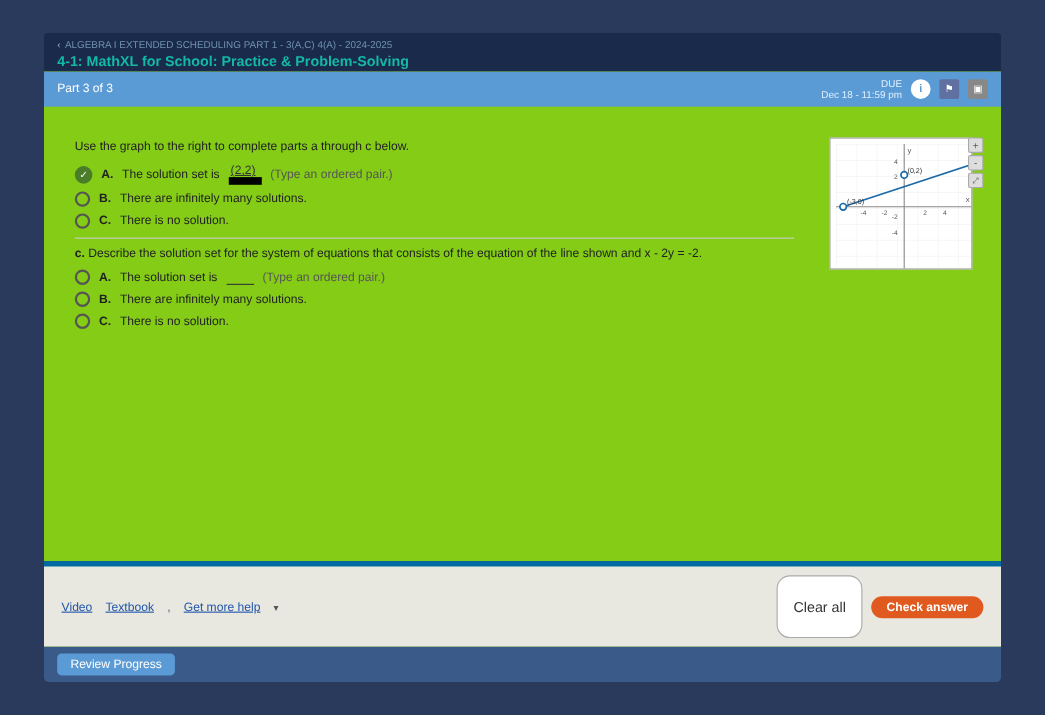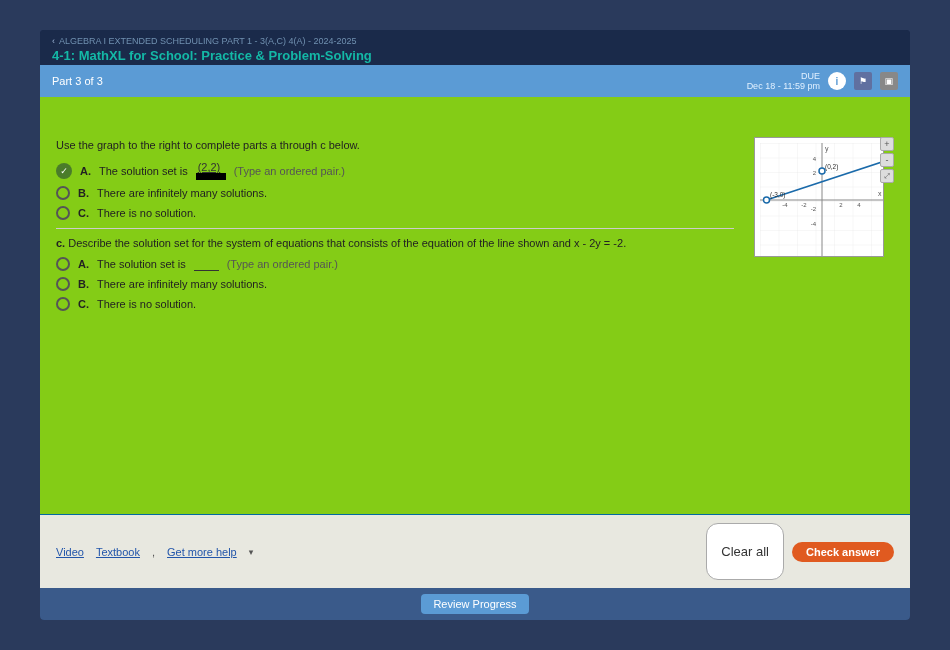--- a/index.html
+++ b/index.html
@@ -77,24 +77,23 @@
     }
     .icon-square {
       width: 18px; height: 18px;
       background: #6070a0;
       border-radius: 2px;
       display: flex; align-items: center; justify-content: center;
       font-size: 9px; color: #fff; cursor: pointer;
     }
     .main-content {
       flex: 1;
-      padding: 10px 16px;
+      padding: 10px 28px;
       overflow-y: auto;
       position: relative;
-      margin-top: 12px;
     }
     .question-instruction {
       font-size: 11px;
       color: #222;
       margin-bottom: 10px;
     }
     .graph-container {
       position: absolute;
       top: 8px;
       right: 16px;
@@ -166,21 +165,21 @@
       margin-right: 160px;
     }
     .divider {
       height: 1px;
       background: #ccc;
       margin: 8px 0;
       margin-right: 160px;
     }
     .bottom-bar {
       background: #e8e8e0;
-      border-top: 1px solid #0369a1;
+      border-top: 5px solid #0369a1;
       padding: 8px 16px;
       display: flex;
       align-items: center;
       justify-content: space-between;
     }
     .bottom-links {
       display: flex;
       gap: 12px;
       align-items: center;
       font-size: 11px;
@@ -213,21 +212,20 @@
       cursor: pointer;
       color: white;
       font-weight: bold;
     }
     .footer-bar {
       background: #3a5a8a;
       padding: 6px 12px;
       display: flex;
       align-items: center;
       justify-content: space-between;
-      flex-direction: column;
     }
     .review-progress-btn {
       background: #5b9bd5;
       color: white;
       border: none;
       border-radius: 4px;
       padding: 4px 12px;
       font-size: 11px;
       cursor: pointer;
     }

